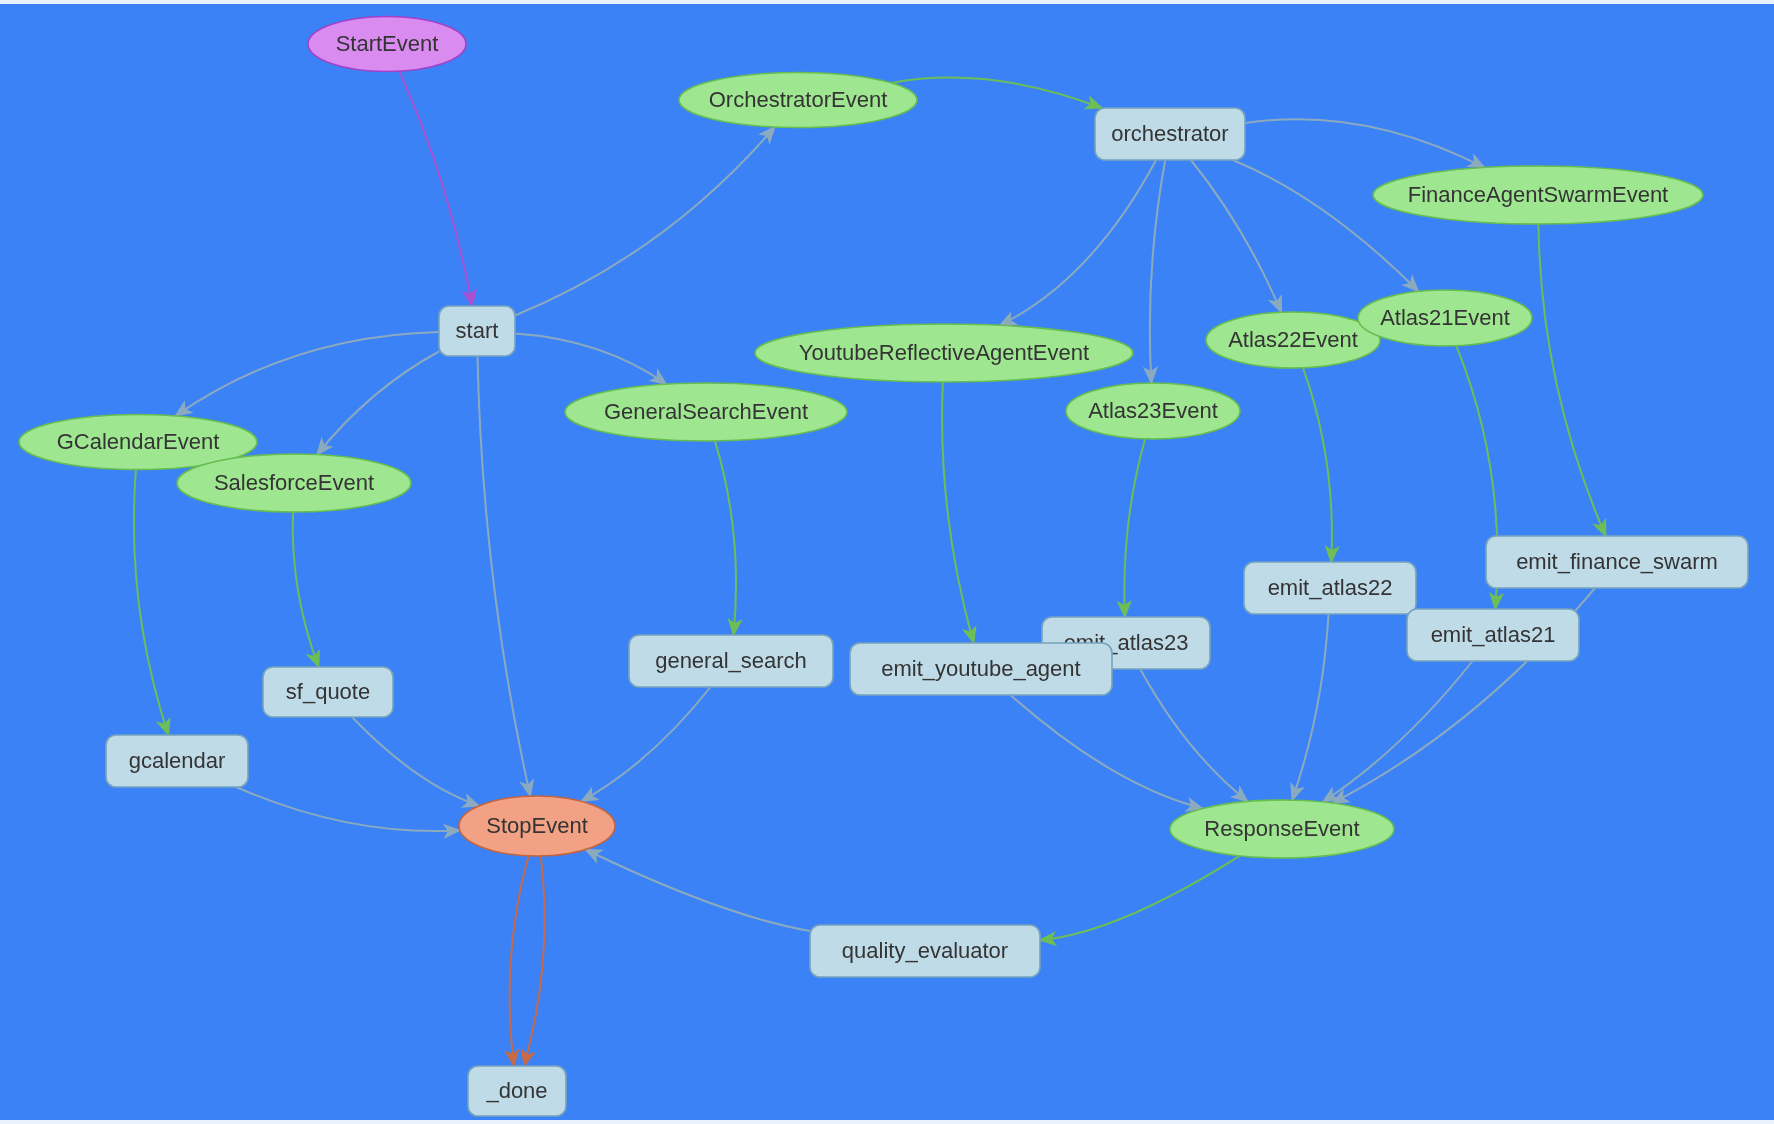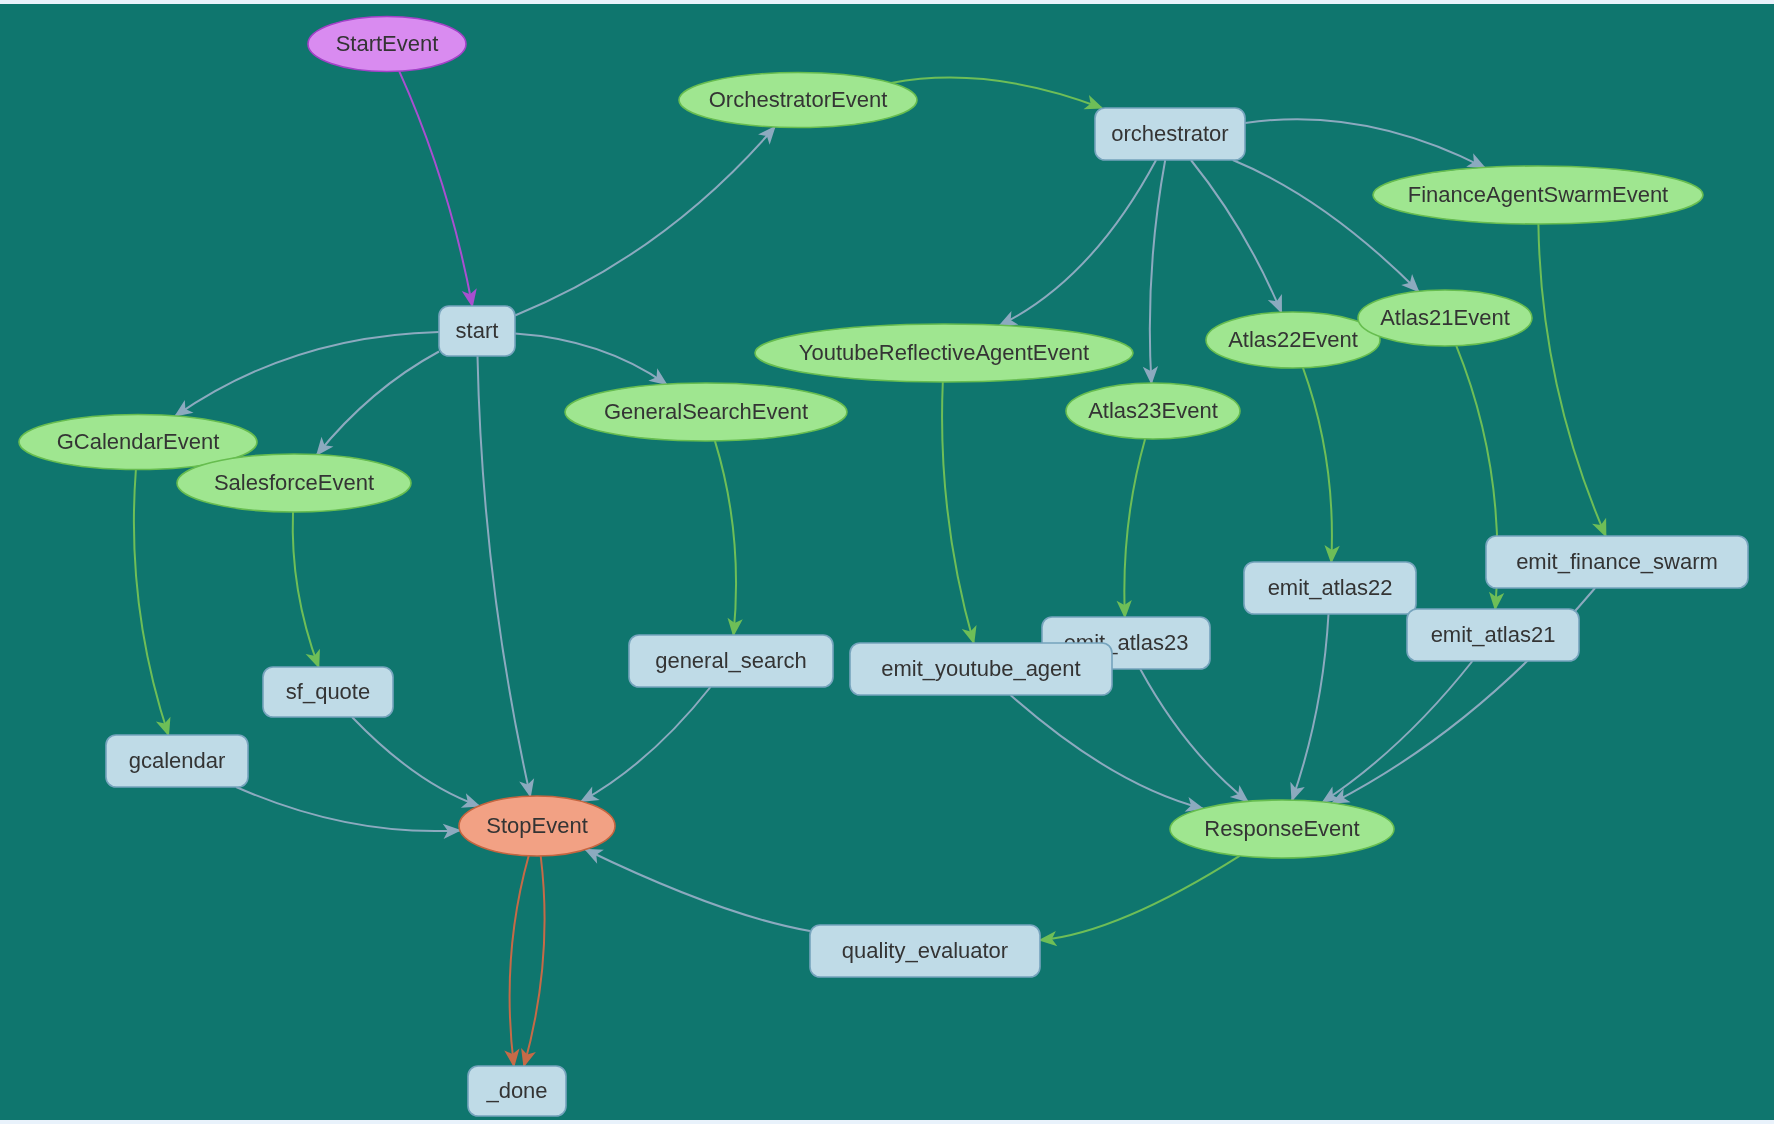--- a/index.html
+++ b/index.html
@@ -5,21 +5,21 @@
   html, body {
     margin: 0;
     padding: 0;
     background: #ffffff;
     font-family: "Liberation Sans", sans-serif;
   }
   .page {
     position: relative;
     width: 1774px;
     height: 1124px;
-    background: #0f766e;
+    background: #3b82f6;
     overflow: hidden;
   }
   .frame-strip {
     position: absolute;
     left: 0;
     width: 100%;
     height: 4px;
     background: #e9f2fb;
   }
   .frame-top { top: 0; }

